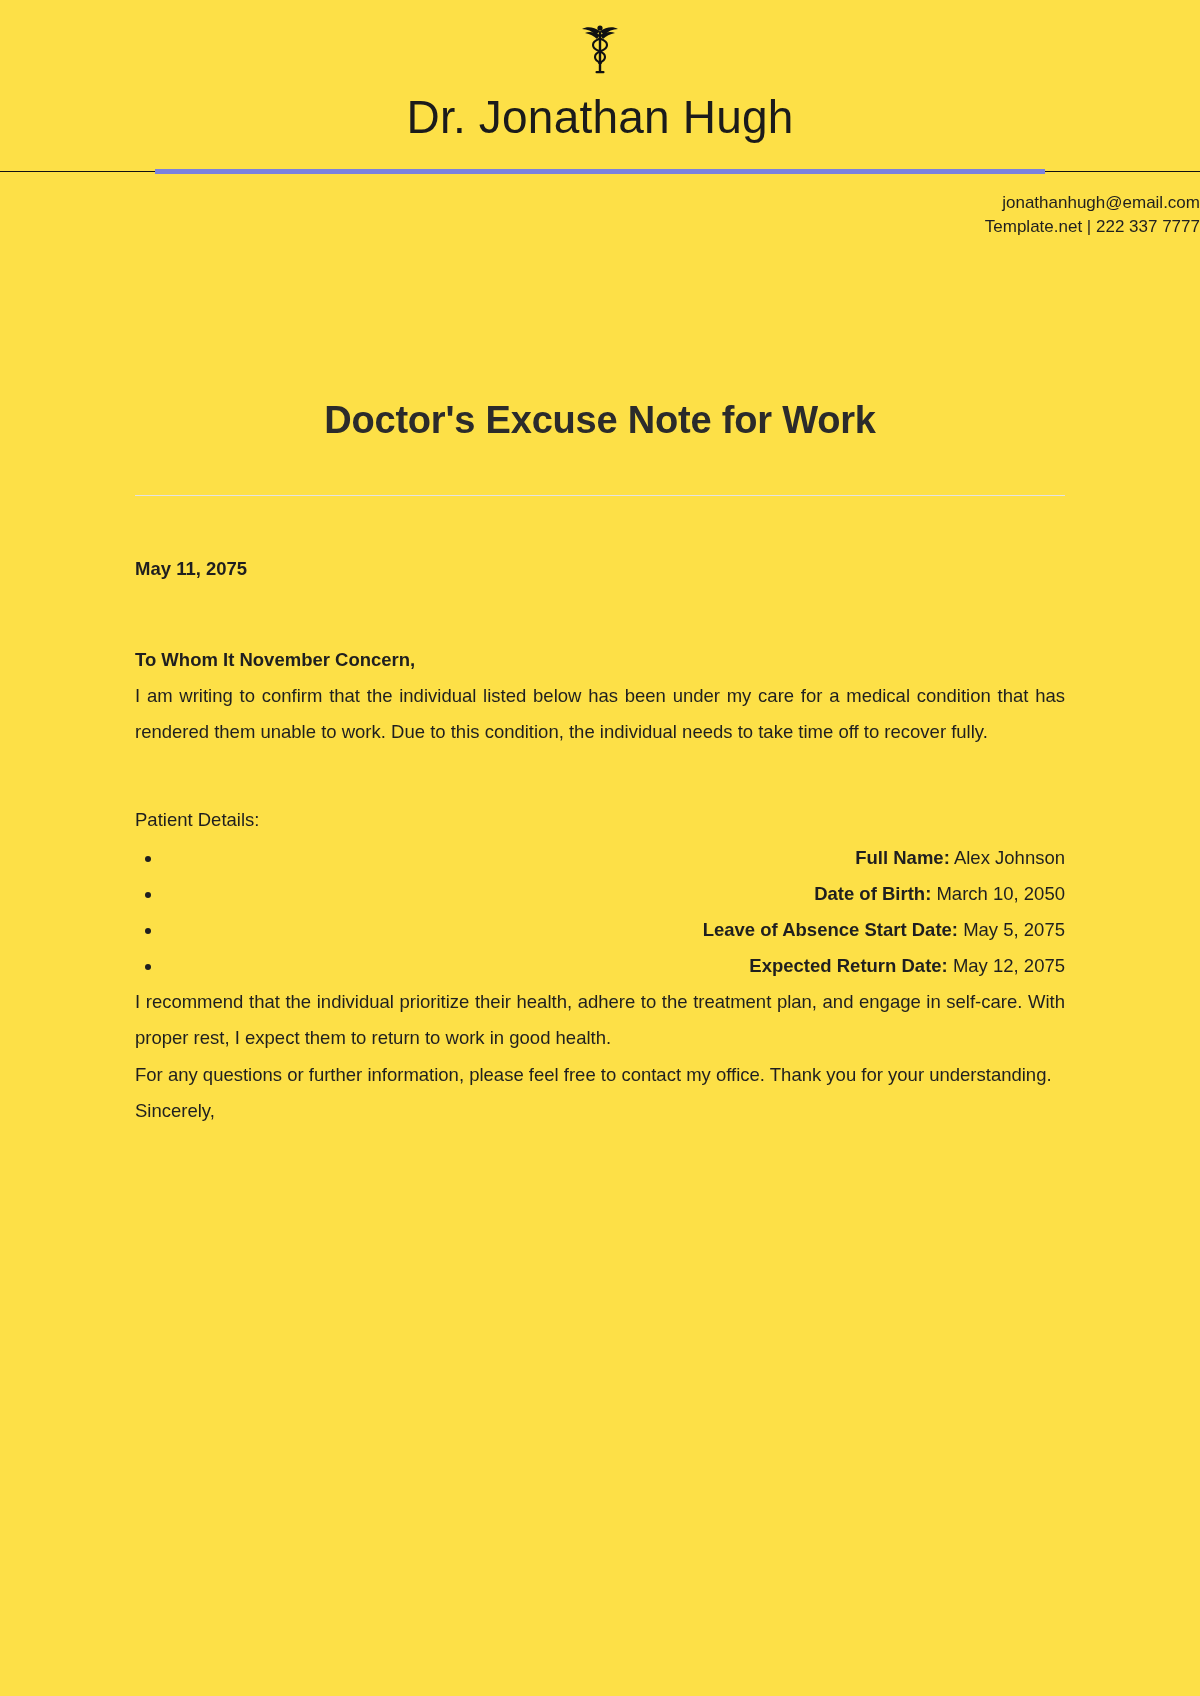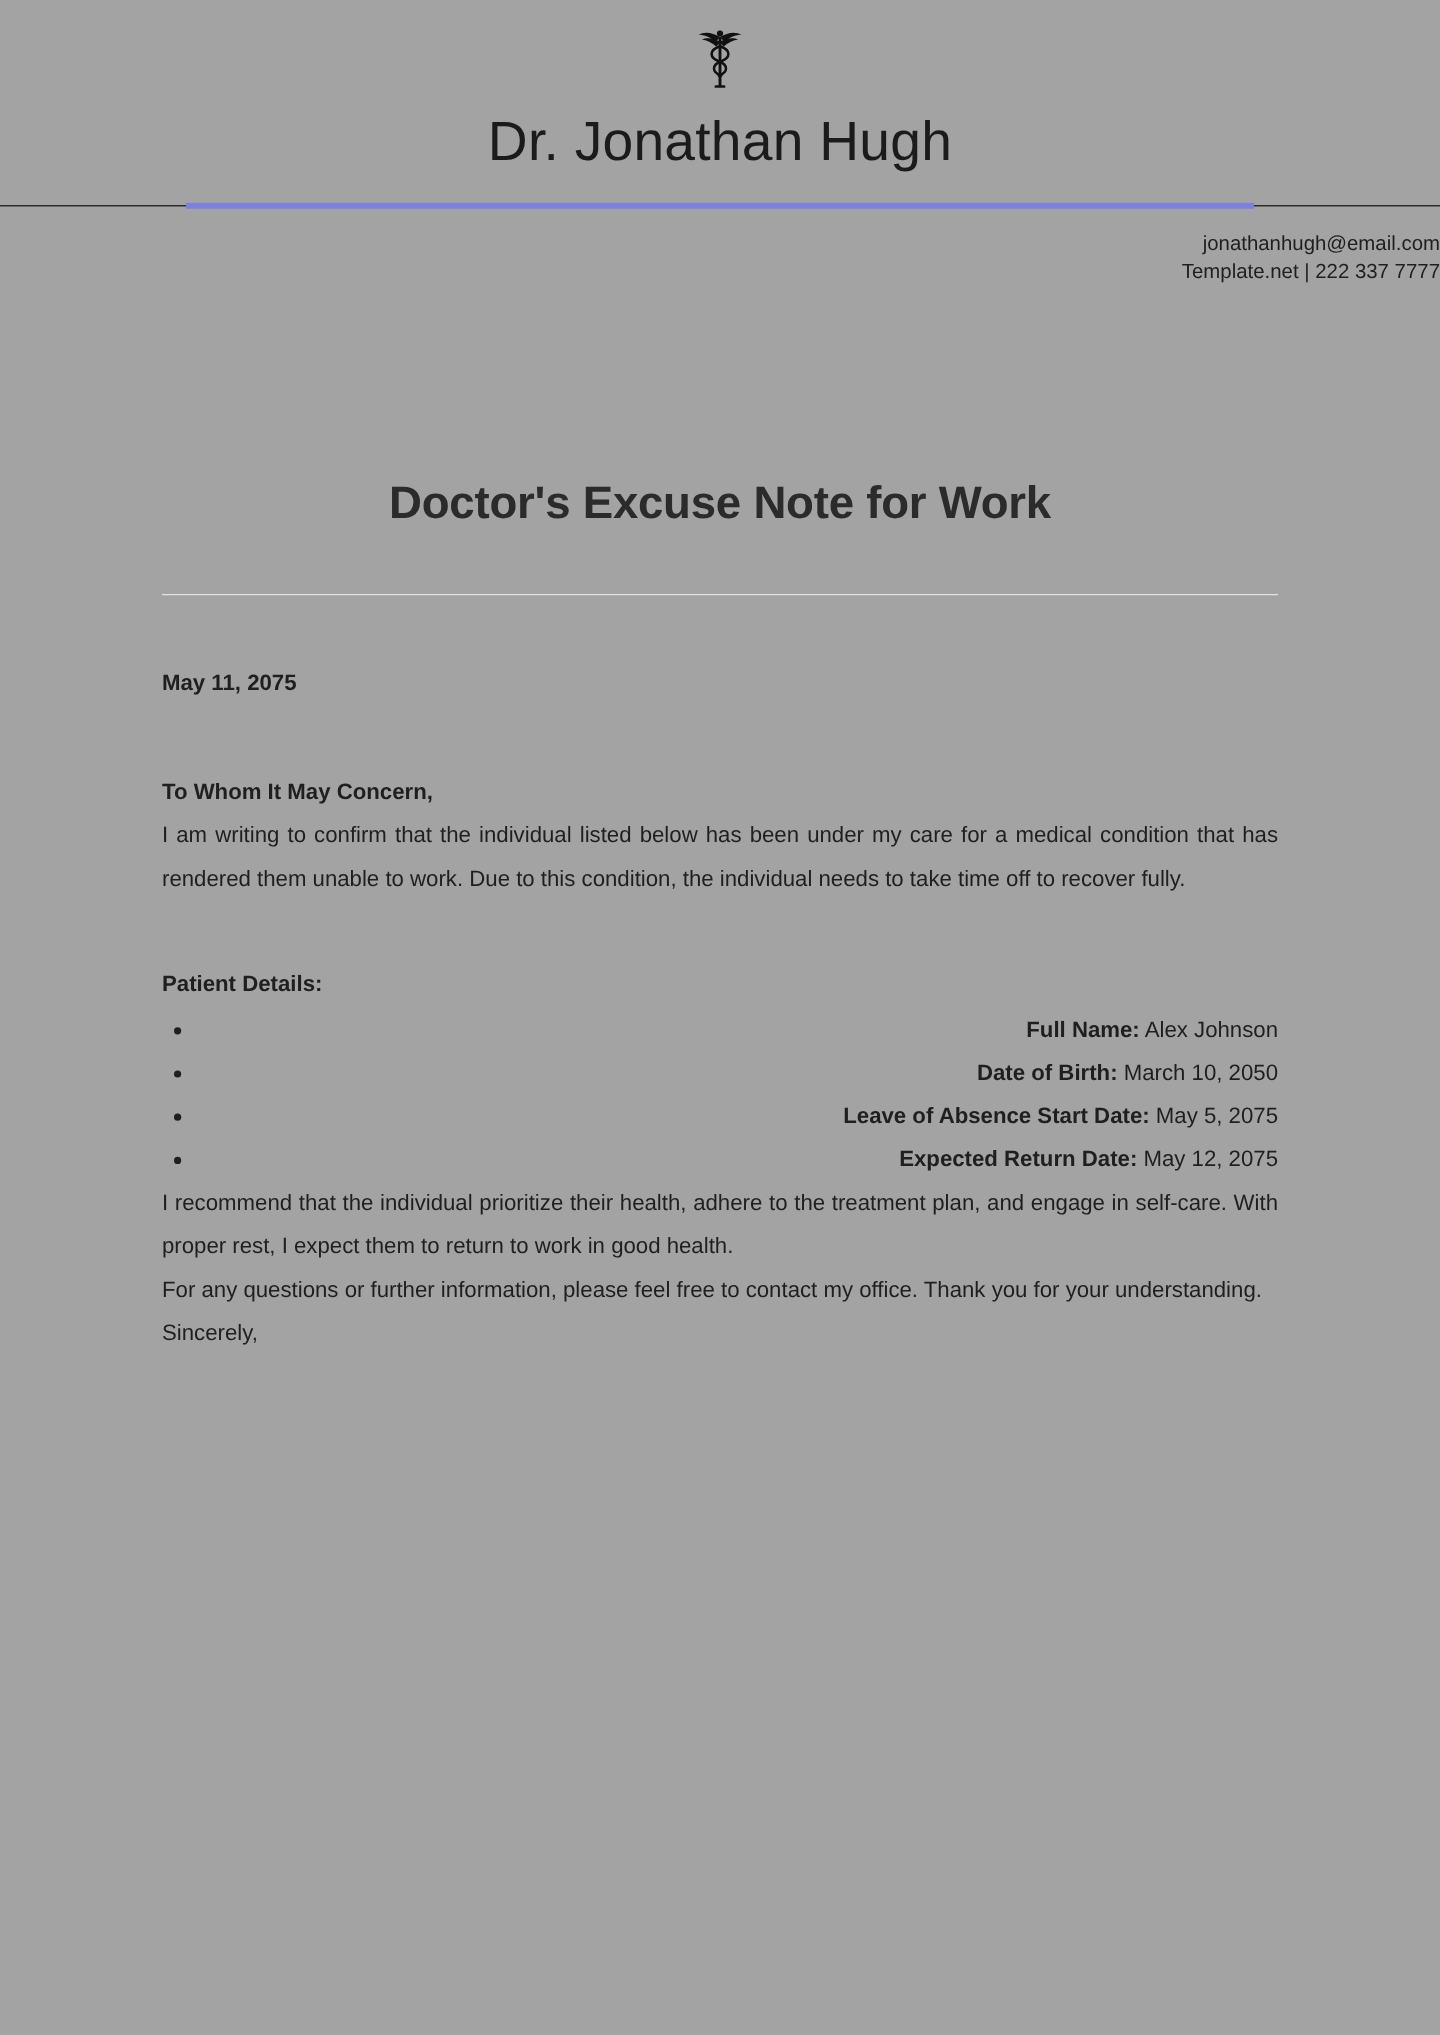--- a/index.html
+++ b/index.html
@@ -13,21 +13,21 @@
     font-family: "Liberation Sans", sans-serif;
     color: #1a1a1a;
     -webkit-font-smoothing: antialiased;
   }
   .page {
     position: relative;
     width: 1200px;
     min-height: 1696px;
     box-sizing: border-box;
     padding: 0;
-    background: #a3a3a3;
+    background: #fde047;
   }
 
   
   .letterhead {
     padding-top: 22px;
     text-align: center;
   }
   .caduceus-icon {
     display: block;
     margin: 0 auto;
@@ -110,21 +110,21 @@
   p.para {
     margin: 0;
     text-align: justify;
   }
   .para-1 { margin-top: 50px; }
   .para-2 { margin-top: 52px; }
   .para-3 { margin-top: 52px; }
   .sign-off { margin-top: 52px; }
 
   .details-heading {
-    font-weight: bold;
+    font-weight: normal;
     margin-top: 52px;
   }
   ul.details-list {
     list-style: disc;
     margin: 2px 0 0 0;
     padding-left: 28px;
   }
   ul.details-list li {
     margin: 0;
     line-height: 1.95;
@@ -172,21 +172,21 @@
     </div>
   </header>
 
   <h2 class="doc-title">Doctor's Excuse Note for Work</h2>
   <div class="title-divider"></div>
 
   <section class="body-wrap">
 
     <div class="date-line">May 11, 2075</div>
 
-    <div class="salutation">To Whom It May Concern,</div>
+    <div class="salutation">To Whom It November Concern,</div>
 
     <p class="para para-1">I am writing to confirm that the individual listed below has been under my care for a medical condition that has rendered them unable to work. Due to this condition, the individual needs to take time off to recover fully.</p>
 
     <div class="details-heading">Patient Details:</div>
 
     <ul class="details-list">
       <li>
         <span class="lbl">Full Name:</span>
         <span>Alex Johnson</span>
       </li>

